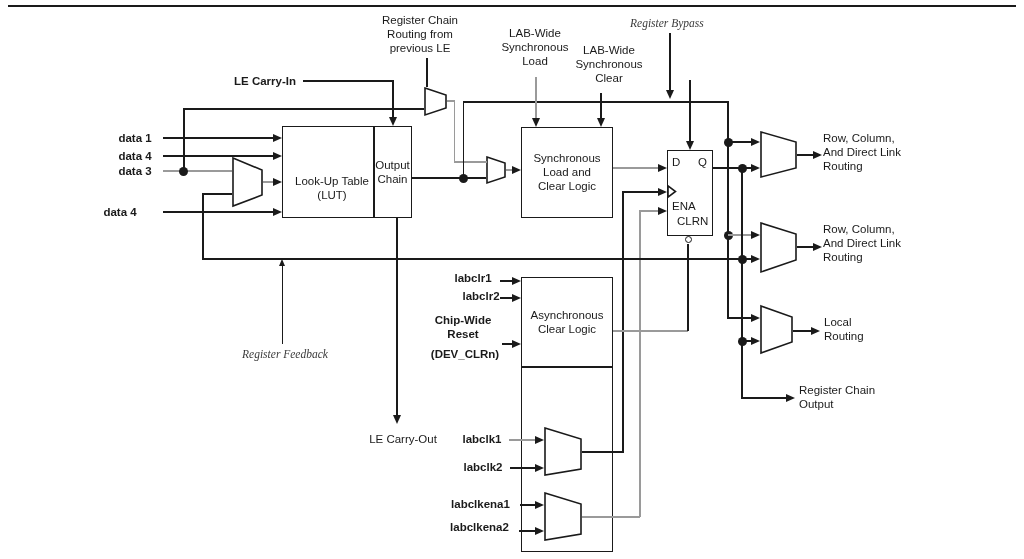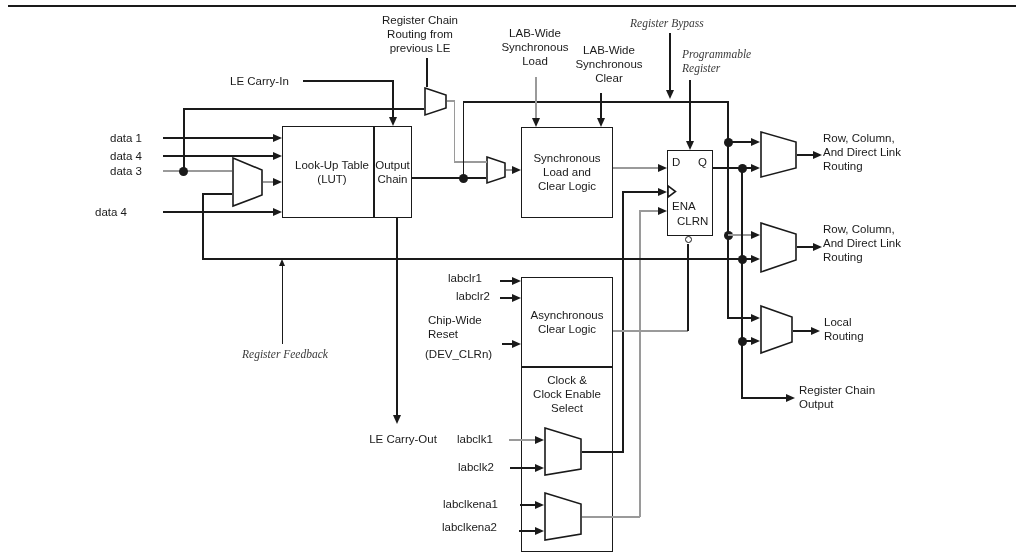--- a/index.html
+++ b/index.html
@@ -1,21 +1,21 @@
 <!DOCTYPE html>
 <html><head>
 <meta charset="utf-8">
 <style>
   html,body{margin:0;padding:0;background:#fff;}
   #fig{position:relative;width:1024px;height:559px;background:#fff;overflow:hidden;
        font-family:"Liberation Sans","DejaVu Sans",sans-serif;color:#1a1a1a;}
   .lbl{position:absolute;font-size:11.5px;line-height:14px;white-space:pre-line;}
   .ital{font-style:italic;color:#3a3a3a;font-family:Liberation Serif, serif;}
   .ctr{text-align:center;}
-  .rt{text-align:left;}
+  .rt{text-align:center;font-weight:bold;}
   .box{position:absolute;border:1.6px solid #1a1a1a;background:#fff;box-sizing:border-box;}
   .hl{position:absolute;height:1.6px;background:#1a1a1a;}
   .vl{position:absolute;width:1.6px;background:#1a1a1a;}
   .gray{background:#9a9a9a;}
   .ar{position:absolute;width:0;height:0;border-top:4.5px solid transparent;border-bottom:4.5px solid transparent;border-left:9px solid #1a1a1a;}
   .ad{position:absolute;width:0;height:0;border-left:4.5px solid transparent;border-right:4.5px solid transparent;border-top:9px solid #1a1a1a;}
   .au{position:absolute;width:0;height:0;border-left:3.5px solid transparent;border-right:3.5px solid transparent;border-bottom:7px solid #1a1a1a;}
   .dot{position:absolute;width:9px;height:9px;border-radius:50%;background:#1a1a1a;}
   .mux{position:absolute;overflow:visible;}
   .mux polygon{fill:#fff;stroke:#1a1a1a;stroke-width:1.6;}
@@ -23,38 +23,35 @@
 </style>
 </head>
 <body>
 
 <div id="fig">
 
   <div class="hl" style="left:8px;top:5px;width:1008px;height:2px"></div>
 
   <div class="box" style="left:282px;top:126px;width:130px;height:92px"></div>
   <div class="vl" style="left:373px;top:127px;height:90px"></div>
-  <div class="lbl ctr" style="left:284px;top:158px;width:96px">Look-Up Table
+  <div class="lbl ctr" style="left:284px;top:174px;width:96px">Look-Up Table
 (LUT)</div>
   <div class="lbl ctr" style="left:373px;top:158px;width:39px">Output
 Chain</div>
 
   <div class="box" style="left:521px;top:127px;width:92px;height:91px"></div>
   <div class="lbl ctr" style="left:521px;top:151px;width:92px">Synchronous
 Load and
 Clear Logic</div>
 
   <div class="box" style="left:521px;top:277px;width:92px;height:90px"></div>
   <div class="lbl ctr" style="left:521px;top:308px;width:92px">Asynchronous
 Clear Logic</div>
 
   <div class="box" style="left:521px;top:367px;width:92px;height:185px"></div>
-  <div class="lbl ctr" style="left:521px;top:373px;width:92px">Clock &amp;
-Clock Enable
-Select</div>
 
   <div class="box" style="left:667px;top:150px;width:46px;height:86px"></div>
   <div class="lbl" style="left:672px;top:155px">D</div>
   <div class="lbl" style="left:698px;top:155px">Q</div>
   <div class="lbl" style="left:672px;top:199px">ENA</div>
   <div class="lbl" style="left:677px;top:214px">CLRN</div>
   <svg class="mux" style="left:667.5px;top:185px;width:9px;height:13px" viewBox="0 0 9 13">
       <polygon points="0,0.8 7.5,6.5 0,12.2" style="fill:none"></polygon>
     </svg>
   <div class="bubble" style="left:684.5px;top:236px"></div>
@@ -191,22 +188,20 @@
 Routing from
 previous LE</div>
   <div class="lbl rt" style="left:230px;top:74px;width:70px">LE Carry-In</div>
   <div class="lbl ctr" style="left:495px;top:26px;width:80px">LAB-Wide
 Synchronous
 Load</div>
   <div class="lbl ctr" style="left:568px;top:43px;width:82px">LAB-Wide
 Synchronous
 Clear</div>
   <div class="lbl ital" style="left:630px;top:16px;width:95px">Register Bypass</div>
-  <div class="lbl ital" style="left:682px;top:47px;width:90px">Programmable
-Register</div>
 
   <div class="lbl rt" style="left:110px;top:131px;width:50px">data 1</div>
   <div class="lbl rt" style="left:110px;top:149px;width:50px">data 4</div>
   <div class="lbl rt" style="left:110px;top:164px;width:50px">data 3</div>
   <div class="lbl rt" style="left:95px;top:205px;width:50px">data 4</div>
 
   <div class="lbl rt" style="left:448px;top:271px;width:50px">labclr1</div>
   <div class="lbl rt" style="left:456px;top:289px;width:50px">labclr2</div>
   <div class="lbl rt" style="left:428px;top:313px;width:70px">Chip-Wide
 Reset</div>

